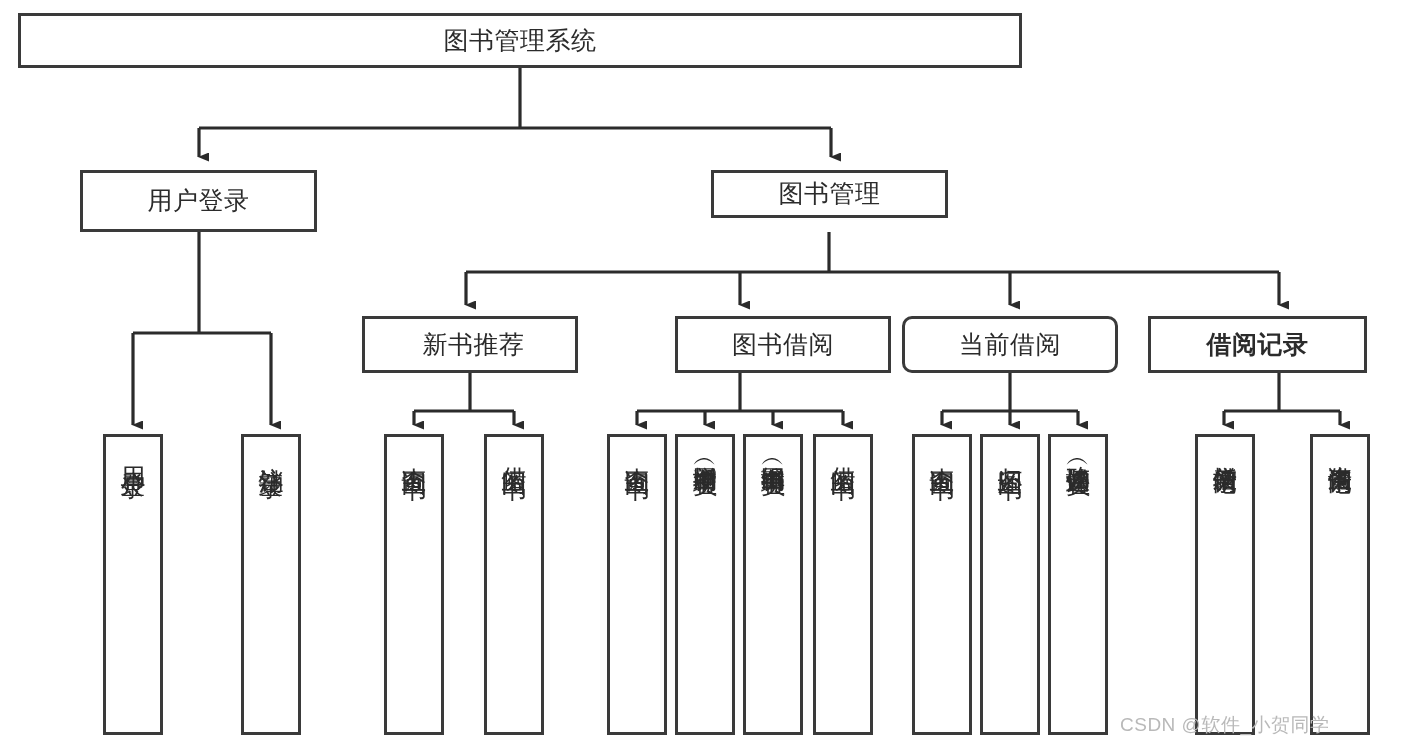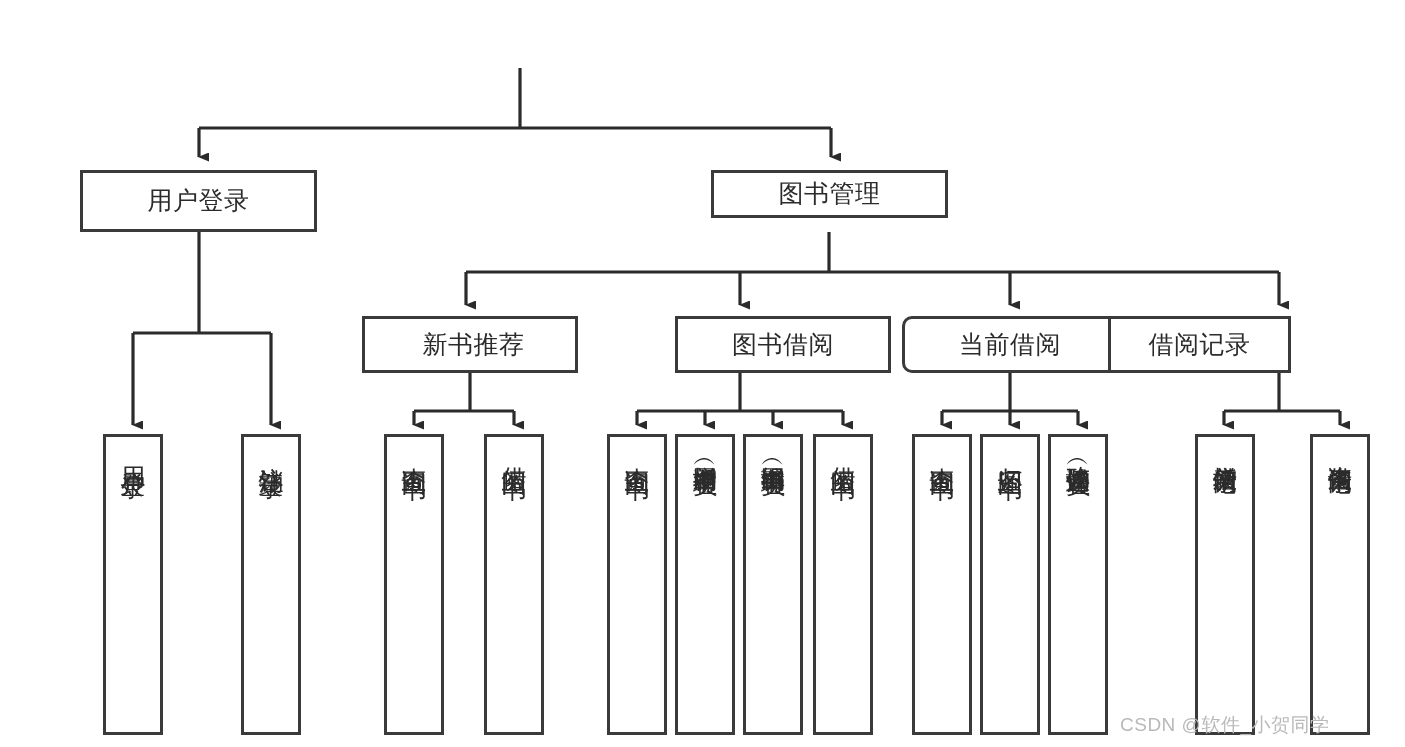--- a/index.html
+++ b/index.html
@@ -120,20 +120,23 @@
       <path d="M1010,411 L1010,425" marker-end="url(#arrow)"></path>
       <path d="M1078,411 L1078,425" marker-end="url(#arrow)"></path>
 
       <path d="M1279,373 L1279,411"></path>
       <path d="M1224,411 L1340,411"></path>
       <path d="M1224,411 L1224,425" marker-end="url(#arrow)"></path>
       <path d="M1340,411 L1340,425" marker-end="url(#arrow)"></path>
     </g>
   </svg>
 
+  <div class="node root horizontal" style="left:18px; top:13px; width:1004px; height:55px;">
+    <span class="node-label">图书管理系统</span>
+  </div>
 
   <div class="node horizontal" style="left:80px; top:170px; width:237px; height:62px;">
     <span class="node-label">用户登录</span>
   </div>
 
   <div class="node horizontal" style="left:711px; top:170px; width:237px; height:48px;">
     <span class="node-label">图书管理</span>
   </div>
 
   <div class="node horizontal" style="left:362px; top:316px; width:216px; height:57px;padding-left:7px;">
@@ -141,21 +144,21 @@
   </div>
 
   <div class="node horizontal" style="left:632px; top:316px; width:216px; height:57px;margin-left:43px;">
     <span class="node-label">图书借阅</span>
   </div>
 
   <div class="node horizontal" style="left:902px; top:316px; width:216px; height:57px;border-radius:10px;">
     <span class="node-label">当前借阅</span>
   </div>
 
-  <div class="node horizontal" style="left:1108px; top:316px; width:183px; height:57px;">
+  <div class="node horizontal" style="left:1148px; top:316px; width:219px; height:57px;font-weight:bold;">
     <span class="node-label">借阅记录</span>
   </div>
 
   <div class="node vertical" style="left:103px; top:434px; width:60px; height:301px;">
     <span class="node-label">用户登录</span>
   </div>
 
   <div class="node vertical" style="left:241px; top:434px; width:60px; height:301px;">
     <span class="node-label">注销登录</span>
   </div>

